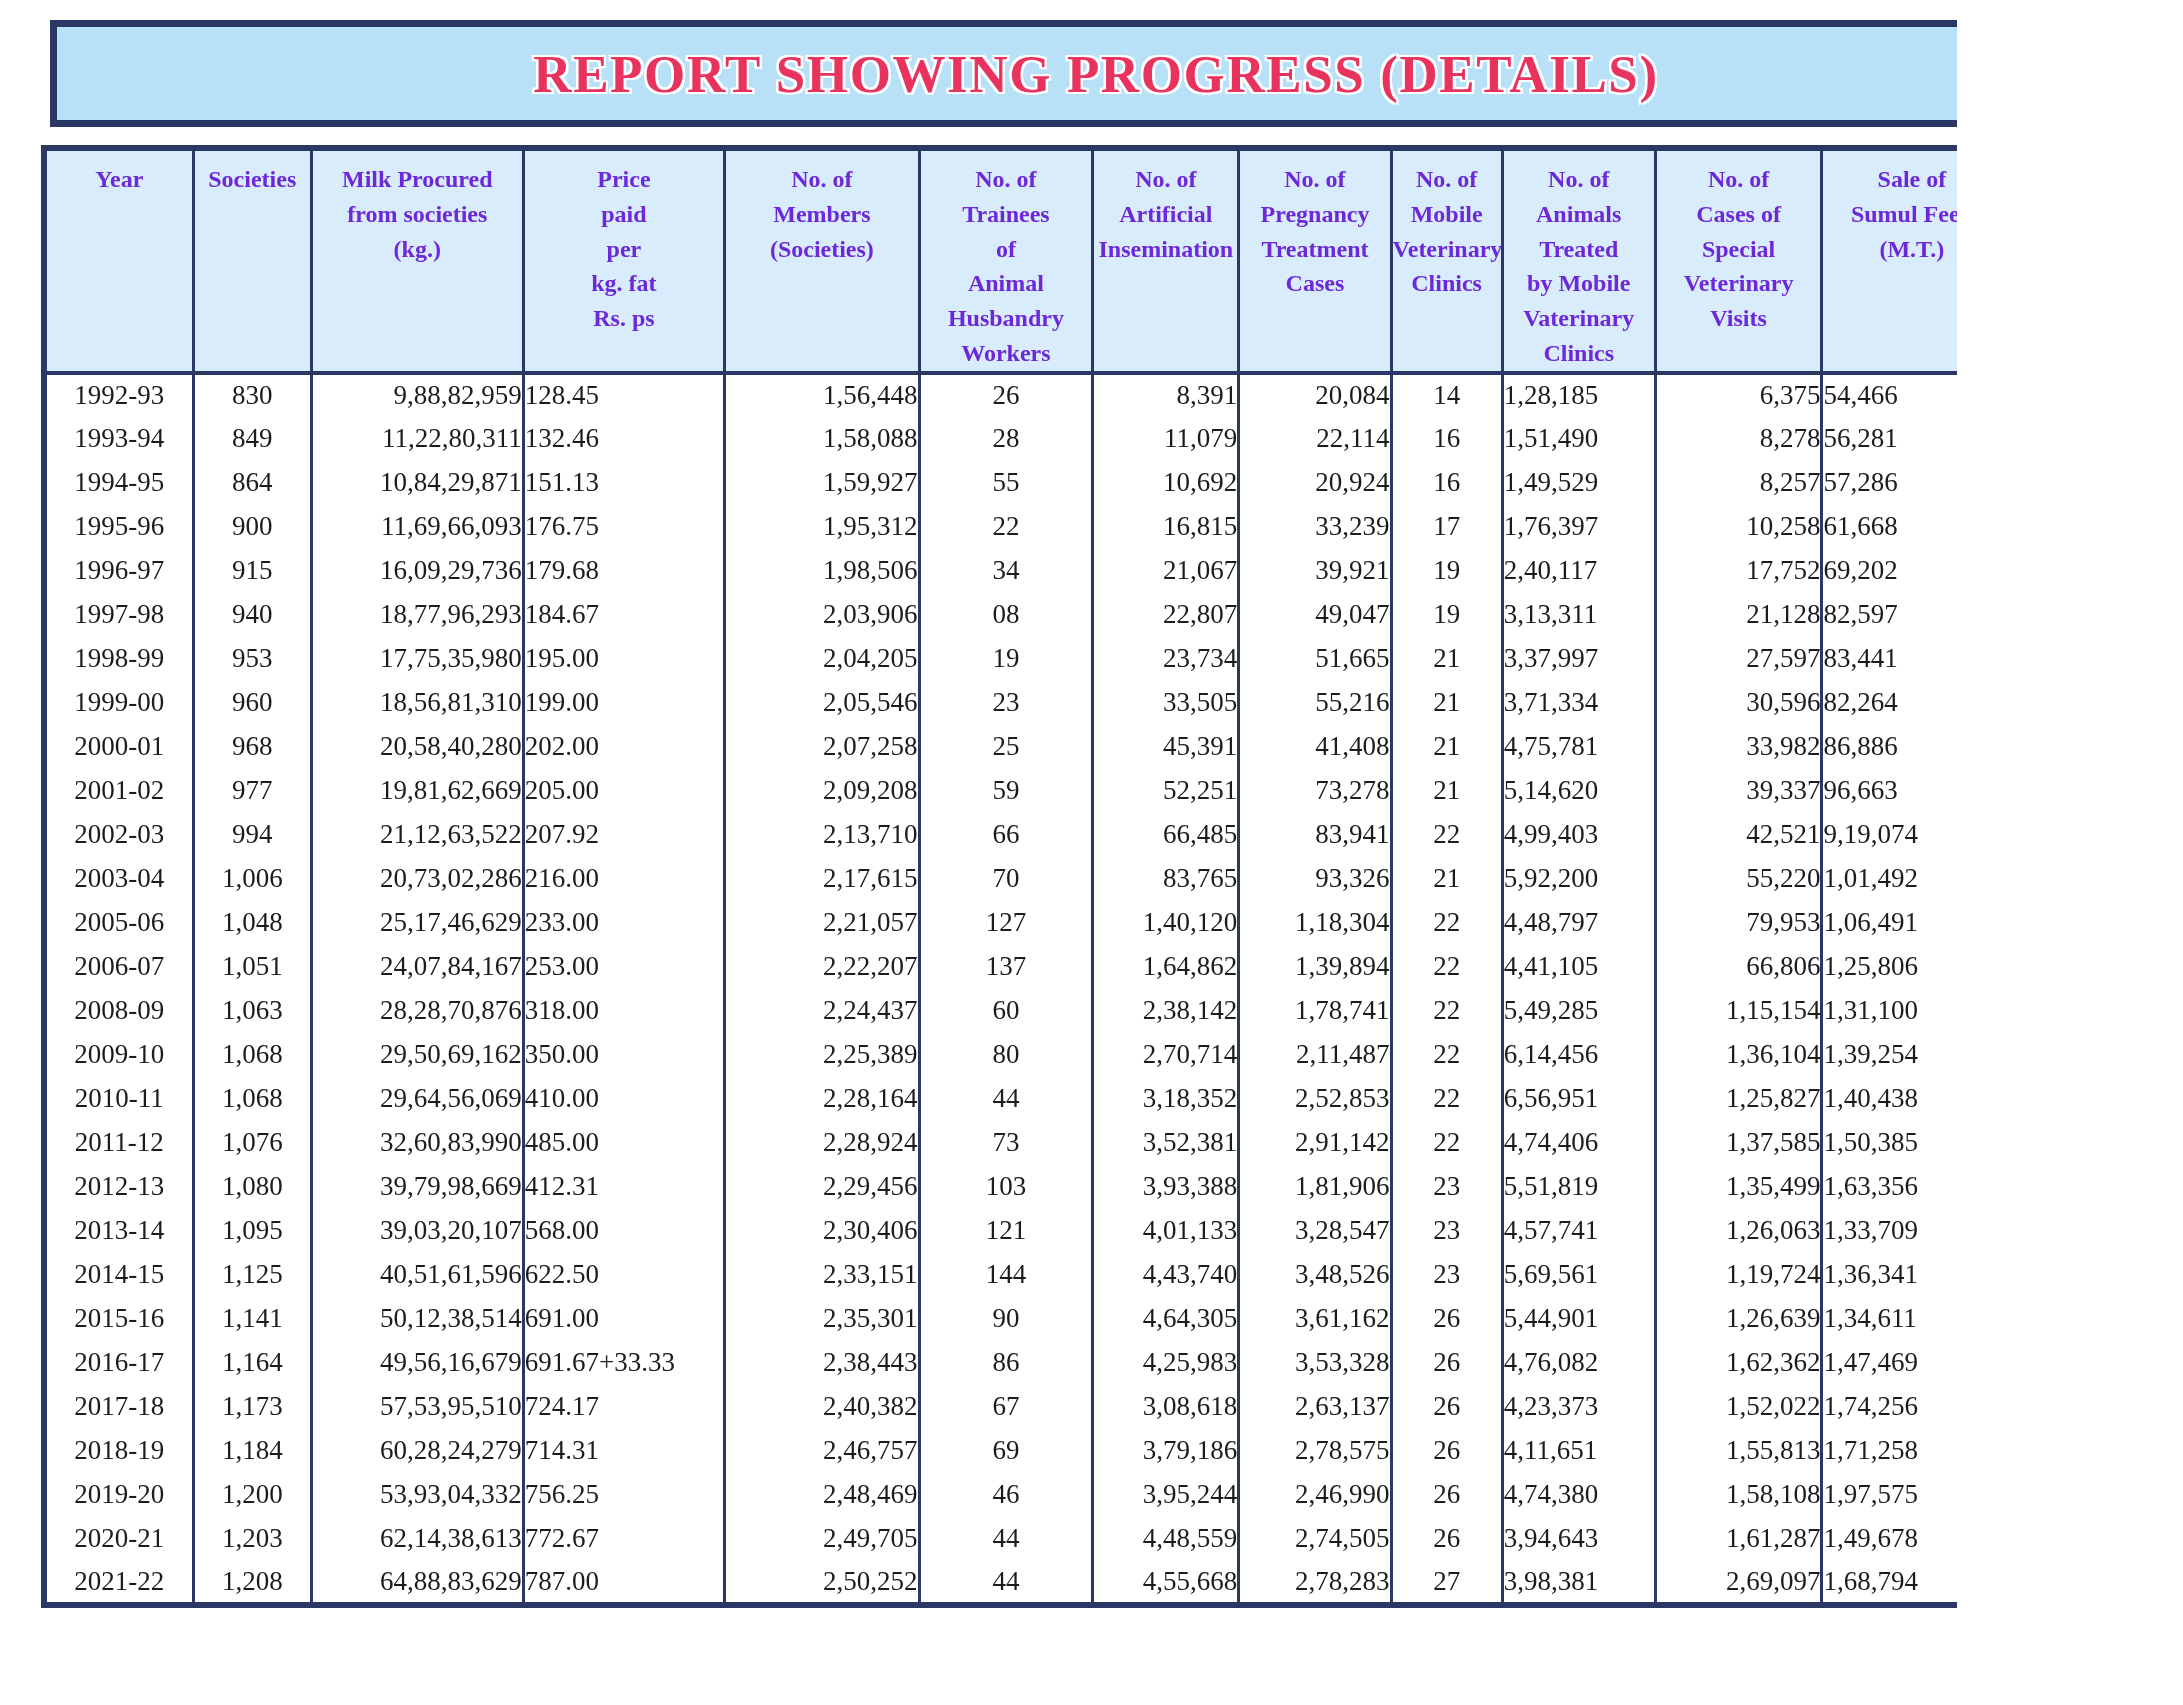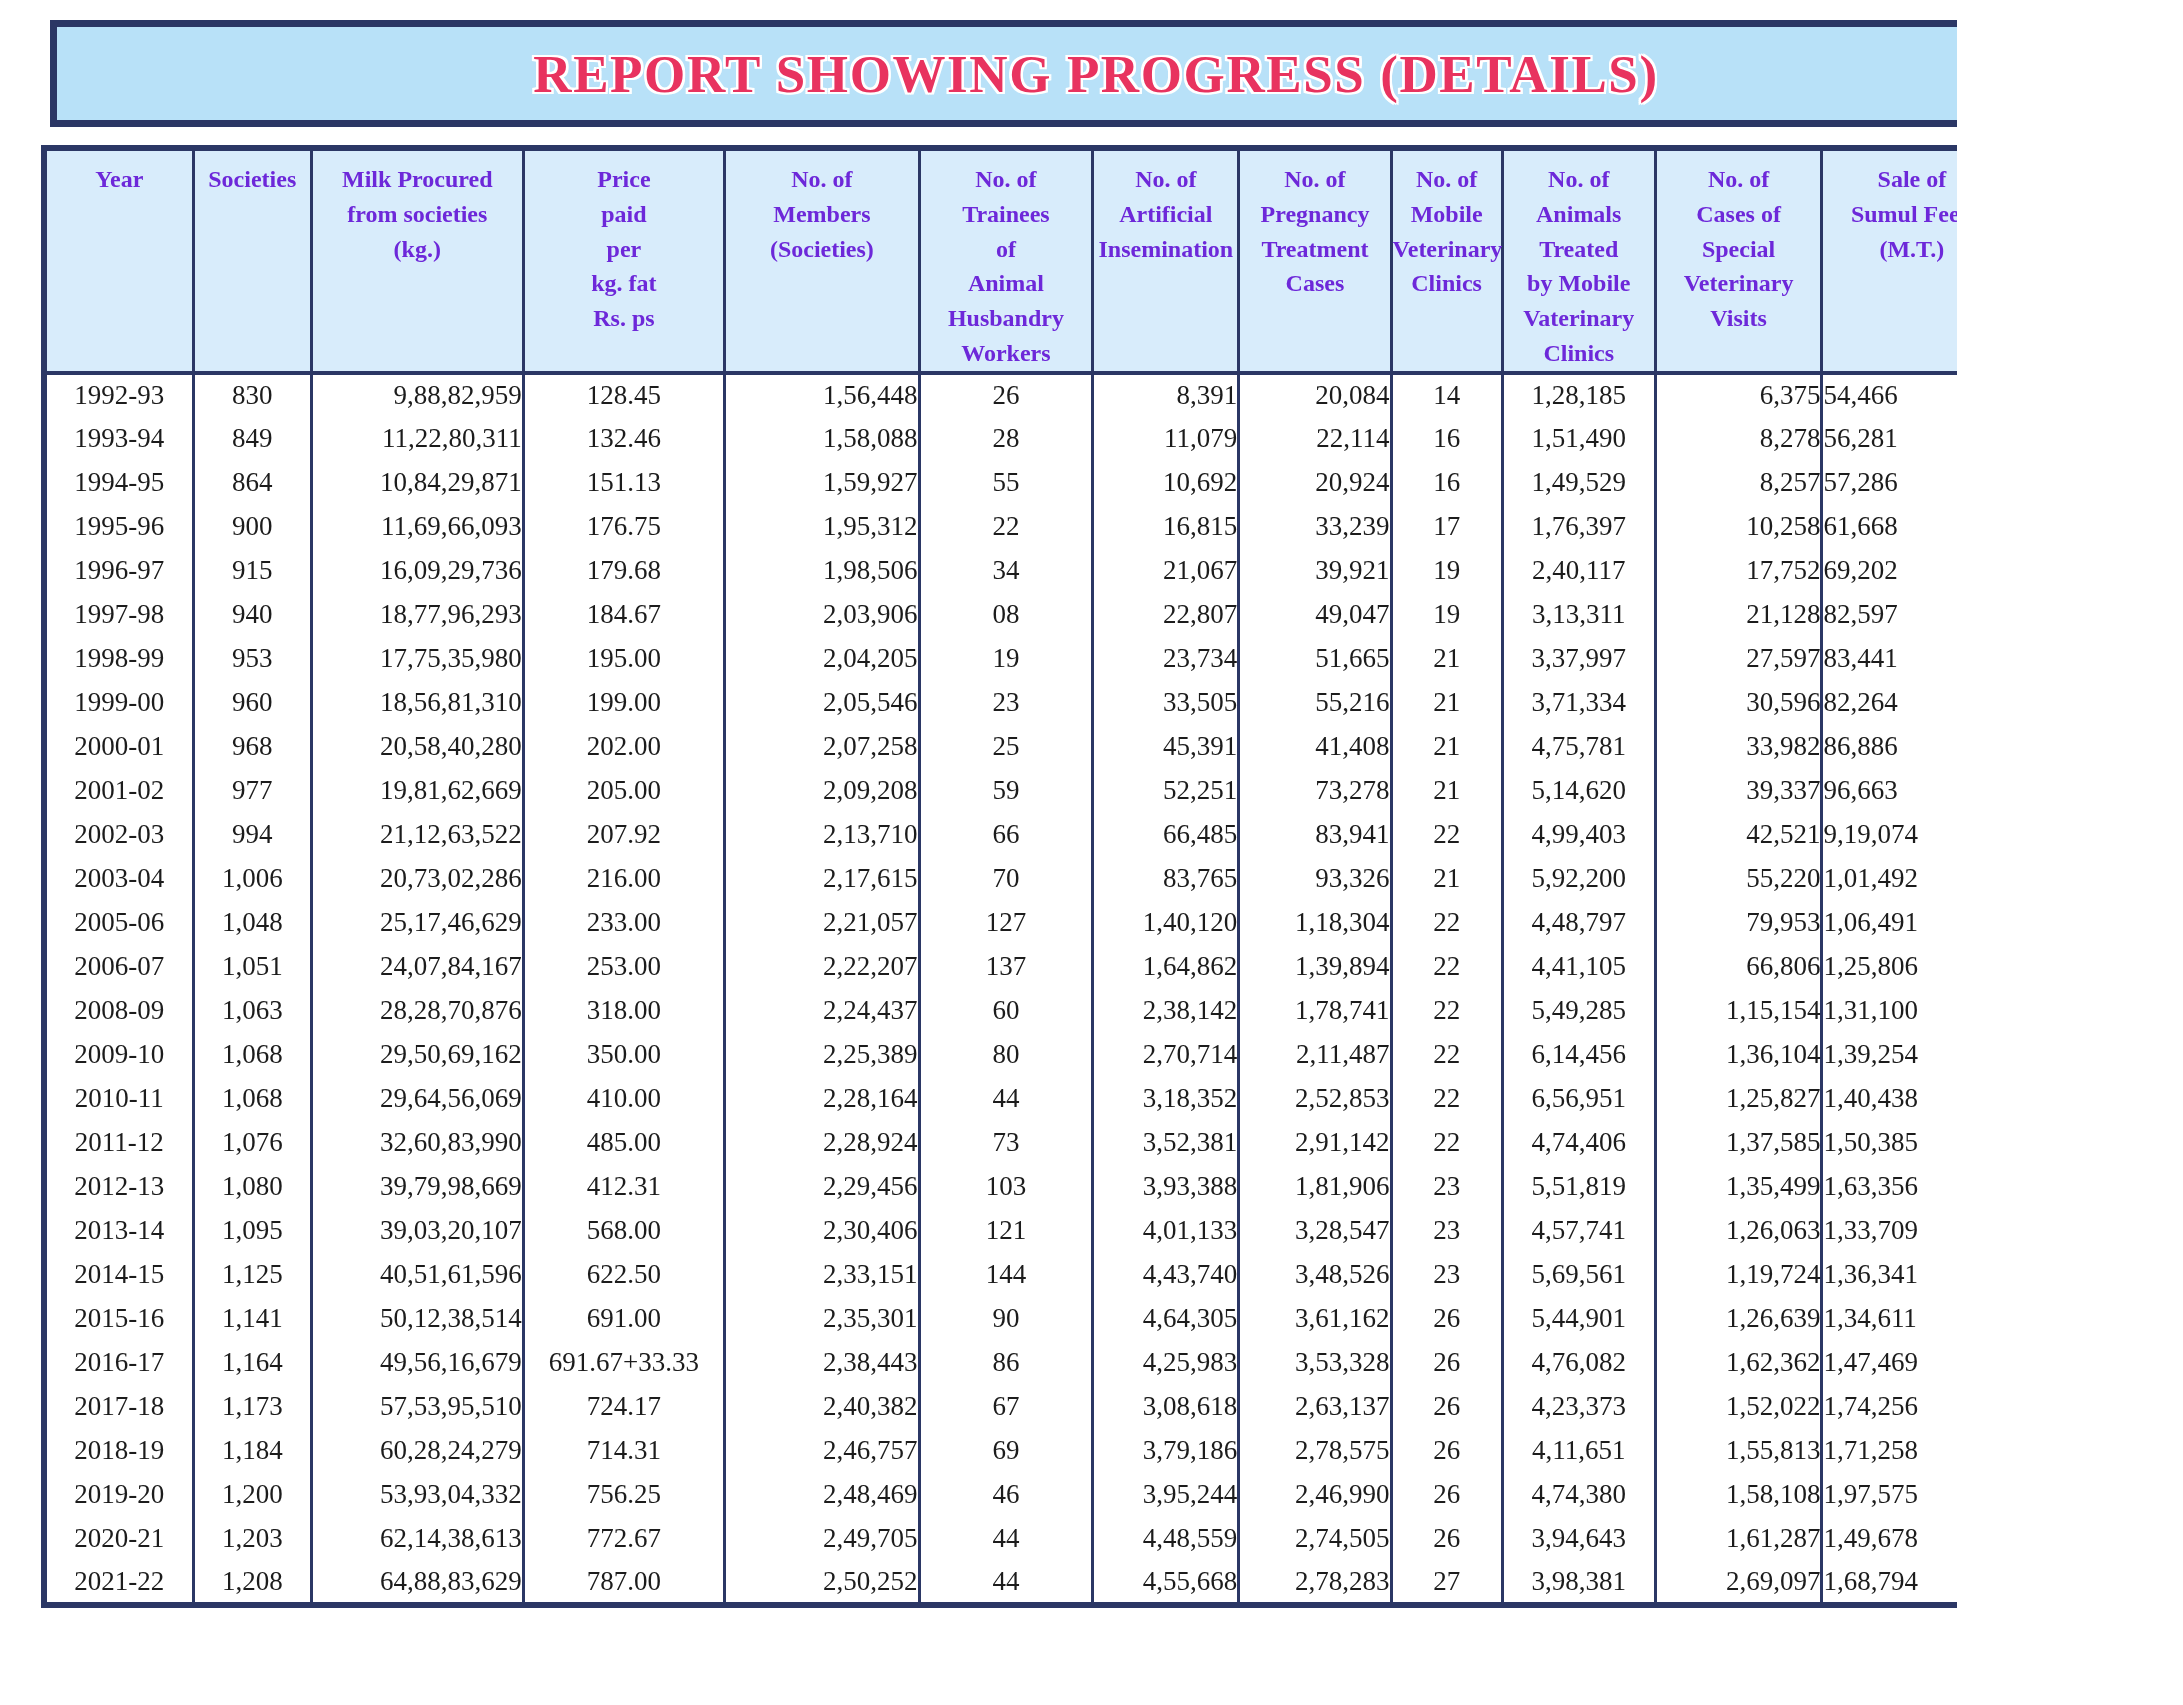--- a/index.html
+++ b/index.html
@@ -78,25 +78,25 @@
     font-size: 27px;
     color: #1c1c1c;
     padding: 0;
     white-space: nowrap;
     overflow: visible;
   }
   
   td:nth-child(1), td:nth-child(2), td:nth-child(6),
   td:nth-child(9), td:nth-child(13) { text-align: center; }
   td:nth-child(3)  { text-align: right; padding-right: 20.7px; }
-  td:nth-child(4)  { text-align: center; padding-right: 40px; margin-left: 9px; }
+  td:nth-child(4)  { text-align: left; padding-right: 40px; margin-left: 9px; }
   td:nth-child(5)  { text-align: right; padding-right: 48px; }
   td:nth-child(7)  { text-align: right; padding-right: 24px; }
   td:nth-child(8)  { text-align: right; padding-right: 30px; }
-  td:nth-child(10) { text-align: center; padding-right: 20.7px; }
+  td:nth-child(10) { text-align: left; padding-right: 20.7px; }
   td:nth-child(11) { text-align: right; padding-right: 41px; margin-left: 34px; }
   td:nth-child(12) { text-align: left; padding-right: 33px; }
   
   col.c1  { width: 7.09%; }
   col.c2  { width: 5.62%; }
   col.c3  { width: 10.07%; }
   col.c4  { width: 9.58%; }
   col.c5  { width: 9.24%; }
   col.c6  { width: 8.26%; }
   col.c7  { width: 6.94%; }

